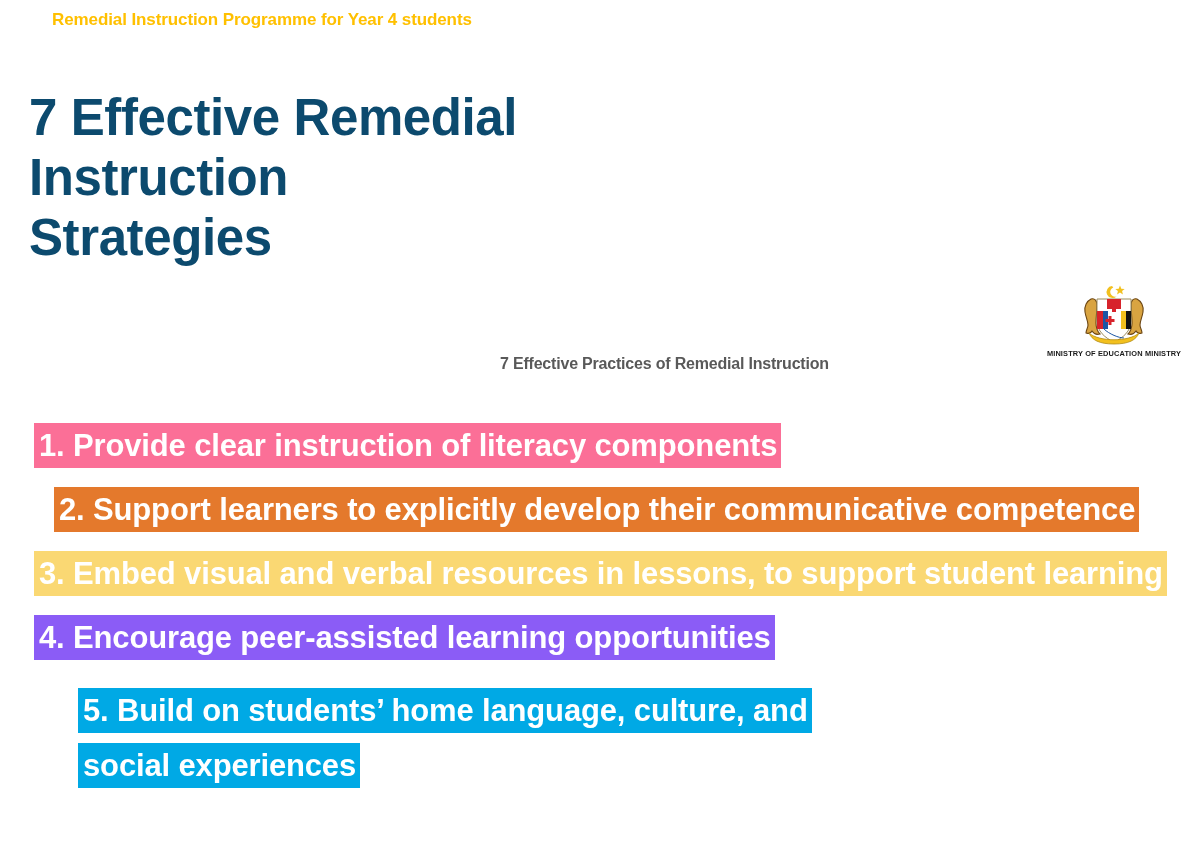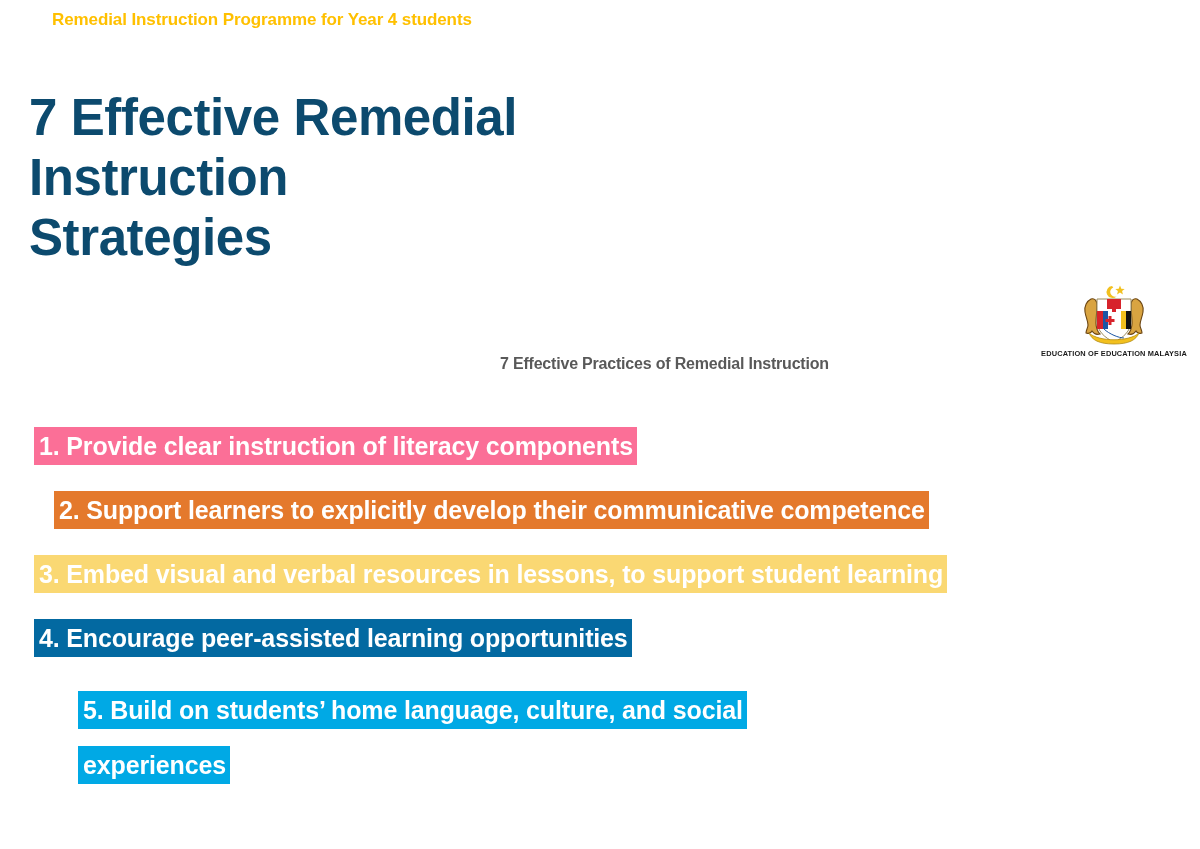--- a/index.html
+++ b/index.html
@@ -81,34 +81,34 @@
     top: 427px;
     width: 1140px;
   }
   .practice-row {
     margin-bottom: 26px;
   }
   .practice-row:last-child { margin-bottom: 0; }
 
   .hl {
     display: inline;
-    font-size: 25px;
+    font-size: 31px;
     font-weight: bold;
     line-height: 38px;
     color: #ffffff;
     letter-spacing: -0.15px;
     padding: 5px 4px 5px 5px;
     box-decoration-break: clone;
     -webkit-box-decoration-break: clone;
   }
 
   .c-pink   { background: #FB6F97; }
   .c-orange { background: #E4792C; margin-left: 20px; }
   .c-yellow { background: #FAD873; }
-  .c-green  { background: #0369a1; margin-top: 43px; }
+  .c-green  { background: #8b5cf6; margin-top: 43px; }
   .c-blue   { background: #00A9E5; }
 
   .wrap-row { max-width: 812px; }
   .wrap-row .hl { line-height: 55px; margin-left: 44px; }
 </style>
 </head>
 <body>
 
 <div id="slide">
 
@@ -140,21 +140,21 @@
         <rect x="26" y="28" width="6" height="18" fill="#D7232B"></rect>
         <rect x="32" y="28" width="5" height="18" fill="#1c56a5"></rect>
         <rect x="50" y="28" width="5" height="18" fill="#F2C01E"></rect>
         <rect x="55" y="28" width="5" height="18" fill="#111111"></rect>
         <path d="M37.5 33 h3 v3 h3 v3 h-3 v3 h-3 v-3 h-3 v-3 h3 z" fill="#D7232B"></path>
         <path d="M33 46 c5 5 15 9 20 9" fill="none" stroke="#1c56a5" stroke-width="1"></path>
 
         <path d="M18 50 c10 9 40 9 50 0 c-3 7 -10 11 -25 11 c-15 0 -22 -4 -25 -11 z" fill="#F2C01E" stroke="#b38c14" stroke-width="0.8"></path>
       </svg>
     </span>
-    <div id="logo-caption">EDUCATION OF EDUCATION MALAYSIA</div>
+    <div id="logo-caption">MINISTRY OF EDUCATION MINISTRY</div>
   </div>
 
   <div id="practice-list">
 
     <div class="practice-row">
       <span class="hl c-pink">1. Provide clear instruction of literacy components</span>
     </div>
 
     <div class="practice-row">
       <span class="hl c-orange">2. Support learners to explicitly develop their communicative competence</span>

